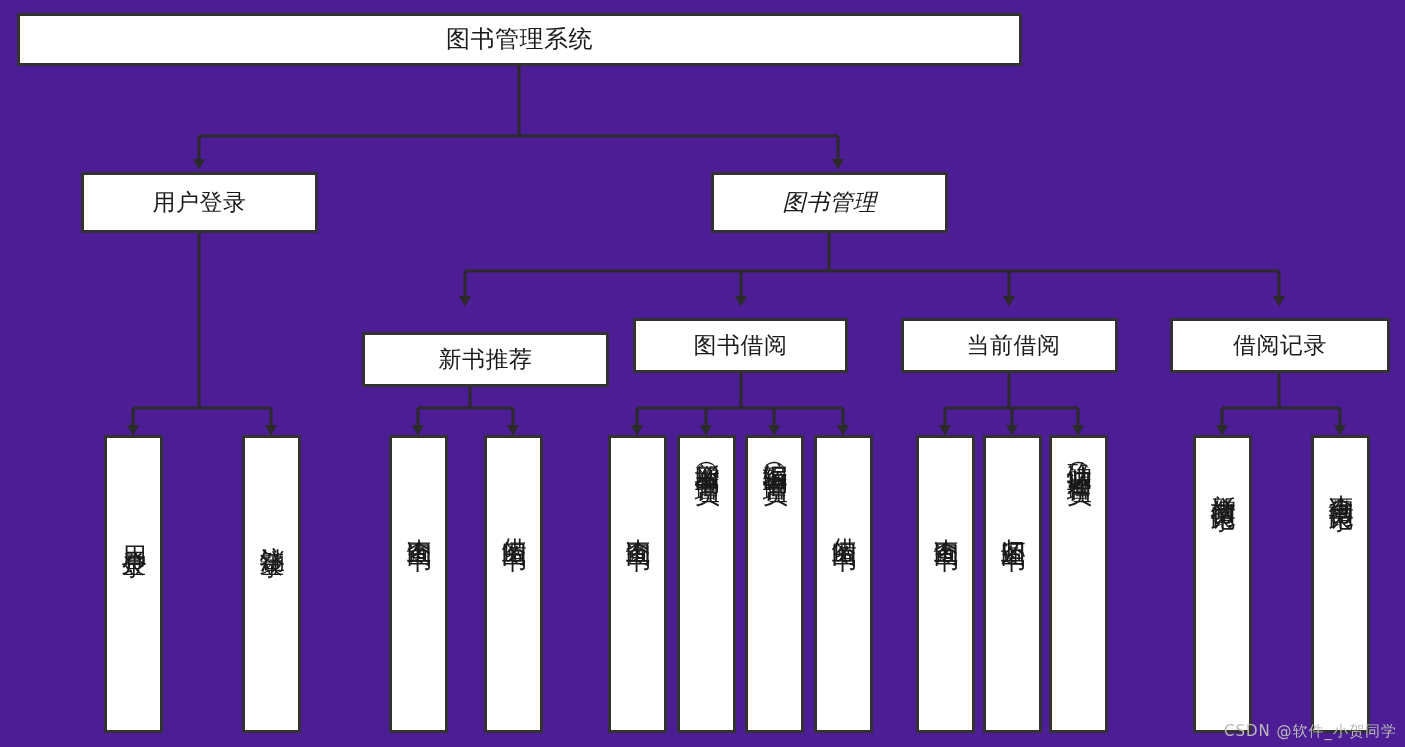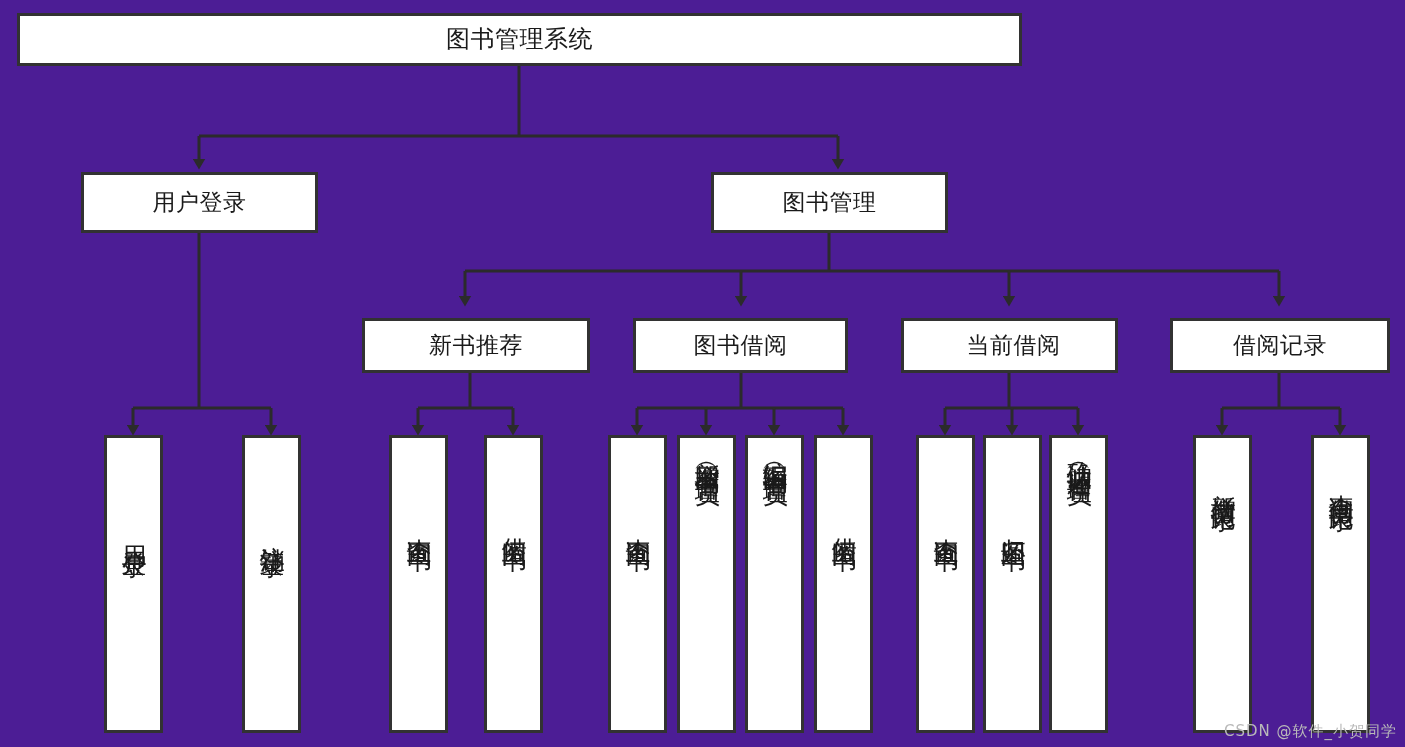--- a/index.html
+++ b/index.html
@@ -139,25 +139,25 @@
   </svg>
 
   <div class="node horiz root" style="left:17px; top:13px; width:1005px; height:53px;">
     <span class="node-label">图书管理系统</span>
   </div>
 
   <div class="node horiz" style="left:81px; top:172px; width:237px; height:61px;">
     <span class="node-label">用户登录</span>
   </div>
 
-  <div class="node horiz" style="left:711px; top:172px; width:237px; height:61px;">
+  <div class="node horiz" style="left:711px; top:172px; width:237px; height:61px;font-style:italic;">
     <span class="node-label">图书管理</span>
   </div>
 
-  <div class="node horiz" style="left:362px; top:318px; width:228px; height:55px;">
+  <div class="node horiz" style="left:362px; top:332px; width:247px; height:55px;">
     <span class="node-label">新书推荐</span>
   </div>
 
   <div class="node horiz" style="left:633px; top:318px; width:215px; height:55px;">
     <span class="node-label">图书借阅</span>
   </div>
 
   <div class="node horiz" style="left:901px; top:318px; width:217px; height:55px;padding-left:8px;">
     <span class="node-label">当前借阅</span>
   </div>

